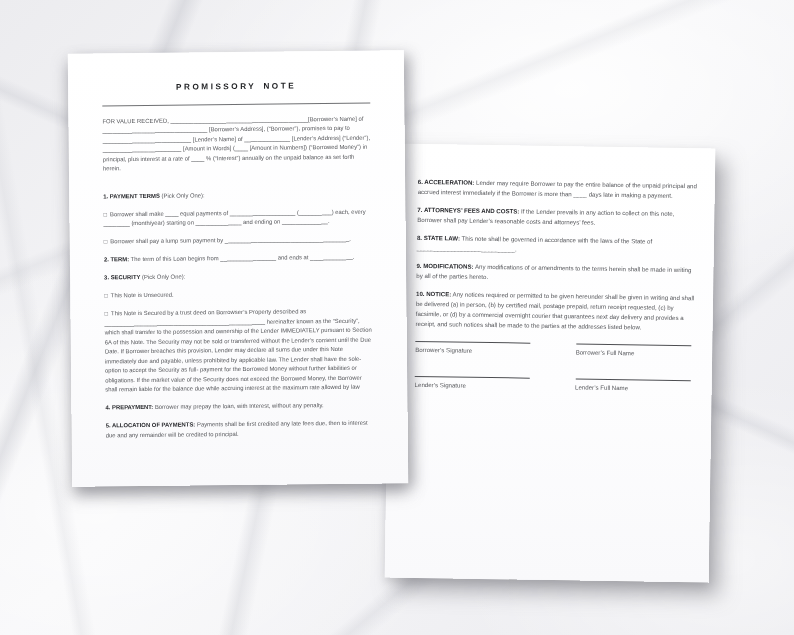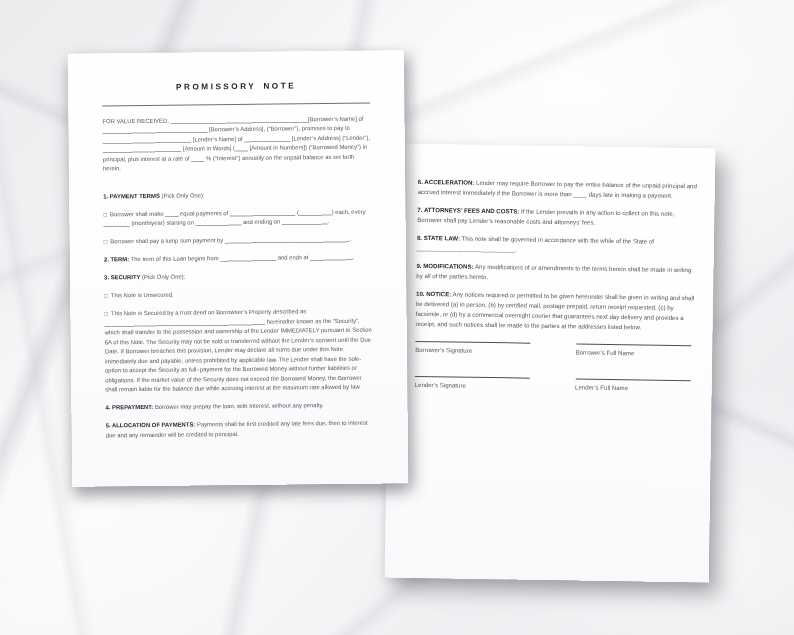--- a/index.html
+++ b/index.html
@@ -97,21 +97,21 @@
 <body>
 
 <div class="scene">
 
   <div class="page page-right">
 
     <p class="para"><span class="lbl">6. ACCELERATION:</span><span> Lender may require Borrower to pay the entire balance of the unpaid principal and accrued interest immediately if the Borrower is more than ____ days late in making a payment.</span></p>
 
     <p class="para"><span class="lbl">7. ATTORNEYS’ FEES AND COSTS:</span><span> If the Lender prevails in any action to collect on this note, Borrower shall pay Lender’s reasonable costs and attorneys’ fees.</span></p>
 
-    <p class="para"><span class="lbl">8. STATE LAW:</span><span> This note shall be governed in accordance with the while of the State of _____________________________.</span></p>
+    <p class="para"><span class="lbl">8. STATE LAW:</span><span> This note shall be governed in accordance with the laws of the State of _____________________________.</span></p>
 
     <p class="para"><span class="lbl">9. MODIFICATIONS:</span><span> Any modifications of or amendments to the terms herein shall be made in writing by all of the parties hereto.</span></p>
 
     <p class="para"><span class="lbl">10. NOTICE:</span><span> Any notices required or permitted to be given hereunder shall be given in writing and shall be delivered (a) in person, (b) by certified mail, postage prepaid, return receipt requested, (c) by facsimile, or (d) by a commercial overnight courier that guarantees next day delivery and provides a receipt, and such notices shall be made to the parties at the addresses listed below.</span></p>
 
     <div class="sig-grid">
       <div class="sig-cell">
         <div class="sig-line"></div>
         <div class="sig-label">Borrower’s Signature</div>
       </div>

